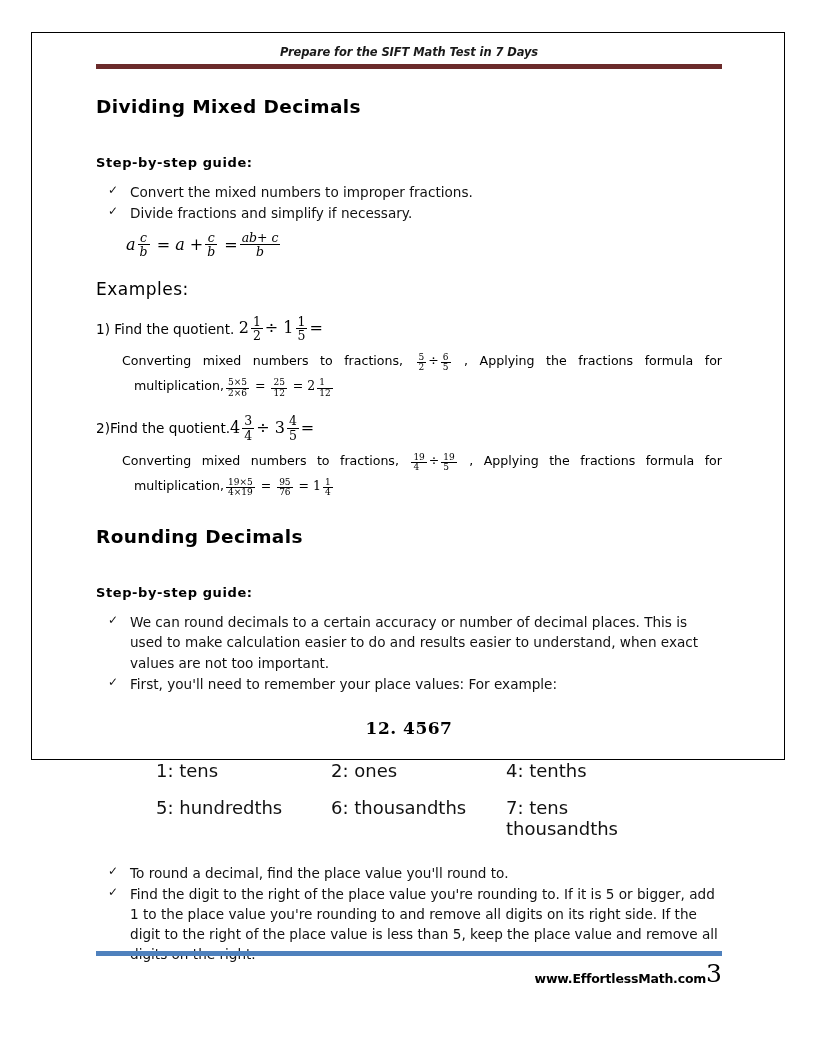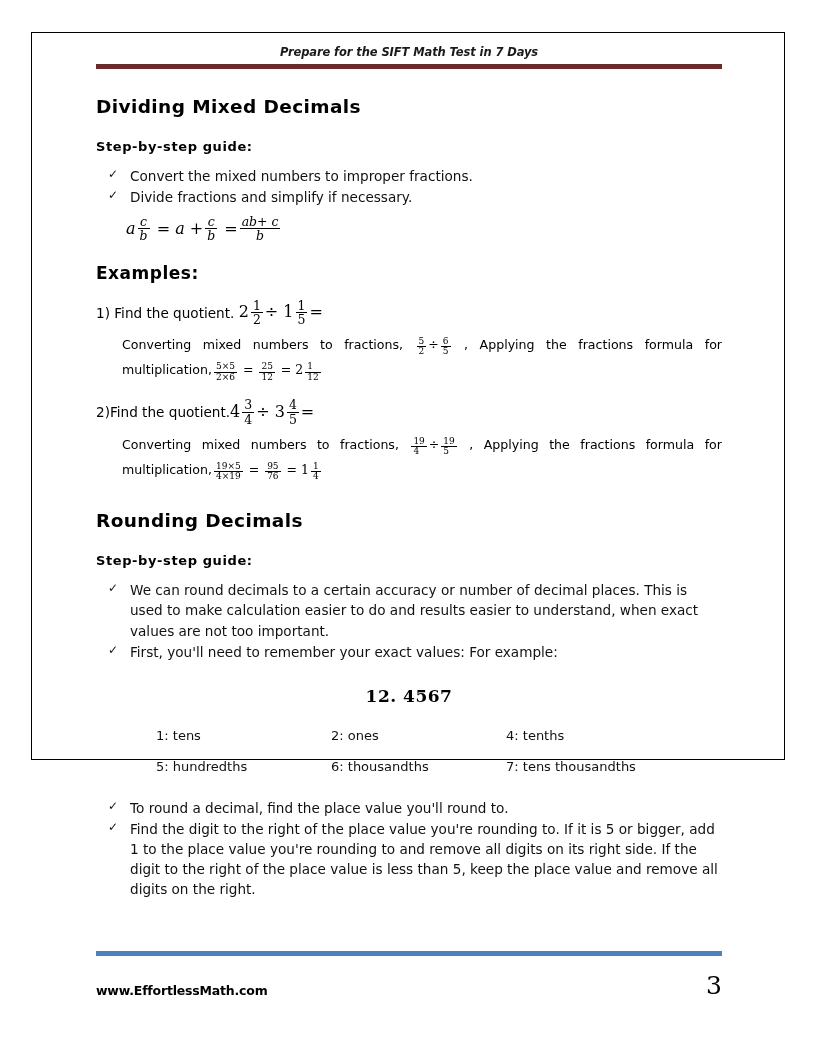--- a/index.html
+++ b/index.html
@@ -59,26 +59,26 @@
     font-weight: bold;
     letter-spacing: 0.4px;
     margin: 27px 0 0 0;
     color: #000;
   }
   .guide-label {
     font-family: "DejaVu Sans", sans-serif;
     font-size: 13px;
     font-weight: bold;
     letter-spacing: 0.6px;
-    margin-top: 22px;
+    margin-top: 38px;
   }
   h2.examples-title {
     font-family: "DejaVu Sans", sans-serif;
     font-size: 17px;
-    font-weight: bold;
+    font-weight: normal;
     letter-spacing: 0.5px;
     margin: 20px 0 16px 0;
   }
 
   
   ul.checks {
     list-style: none;
     margin: 12px 0 0 0;
     padding: 0;
   }
@@ -138,59 +138,60 @@
   }
   .solution .just-line {
     display: block;
     text-align: justify;
     text-align-last: justify;
   }
   .solution .last-line {
     display: block;
     text-align: left;
     text-align-last: left;
+    margin-left: 12px;
   }
   .solution .mathsm {
     font-family: "DejaVu Serif", serif;
     font-size: 12.5px;
   }
 
   
   .bignum {
     text-align: center;
     font-family: "DejaVu Serif", serif;
     font-weight: bold;
     font-size: 17px;
     margin-top: 24px;
     letter-spacing: 0.5px;
   }
   table.places {
     margin: 14px 0 0 60px;
     border-collapse: collapse;
-    font-size: 13px;
+    font-size: 18px;
   }
   table.places td {
     padding: 8px 0;
     width: 175px;
     vertical-align: top;
     color: #111;
   }
 
   
   .footer {
     position: absolute;
     left: 64px;
     top: 918px;
     width: 626px;
   }
   .footer-row {
     display: flex;
     align-items: flex-end;
-    justify-content: space-between;
-    padding-top: 17px;
+    justify-content: flex-end;
+    padding-top: 5px;
   }
   .site {
     font-family: "DejaVu Sans", sans-serif;
     font-weight: bold;
     font-size: 12.5px;
     letter-spacing: -0.2px;
   }
   .pageno {
     font-family: "DejaVu Serif", serif;
     font-size: 25px;
@@ -263,21 +264,21 @@
     <h1 class="section-title" style="margin-top:28px;">Rounding Decimals</h1>
     <div class="guide-label">Step-by-step guide:</div>
 
     <ul class="checks">
       <li>
         <span class="tick">✓</span>
         <span>We can round decimals to a certain accuracy or number of decimal places. This is used to make calculation easier to do and results easier to understand, when exact values are not too important.</span>
       </li>
       <li>
         <span class="tick">✓</span>
-        <span>First, you'll need to remember your exact values: For example:</span>
+        <span>First, you'll need to remember your place values: For example:</span>
       </li>
     </ul>
 
     <div class="bignum">12. 4567</div>
 
     <table class="places">
       <tbody>
           <tr>
         <td>1: tens</td>
         <td>2: ones</td>

